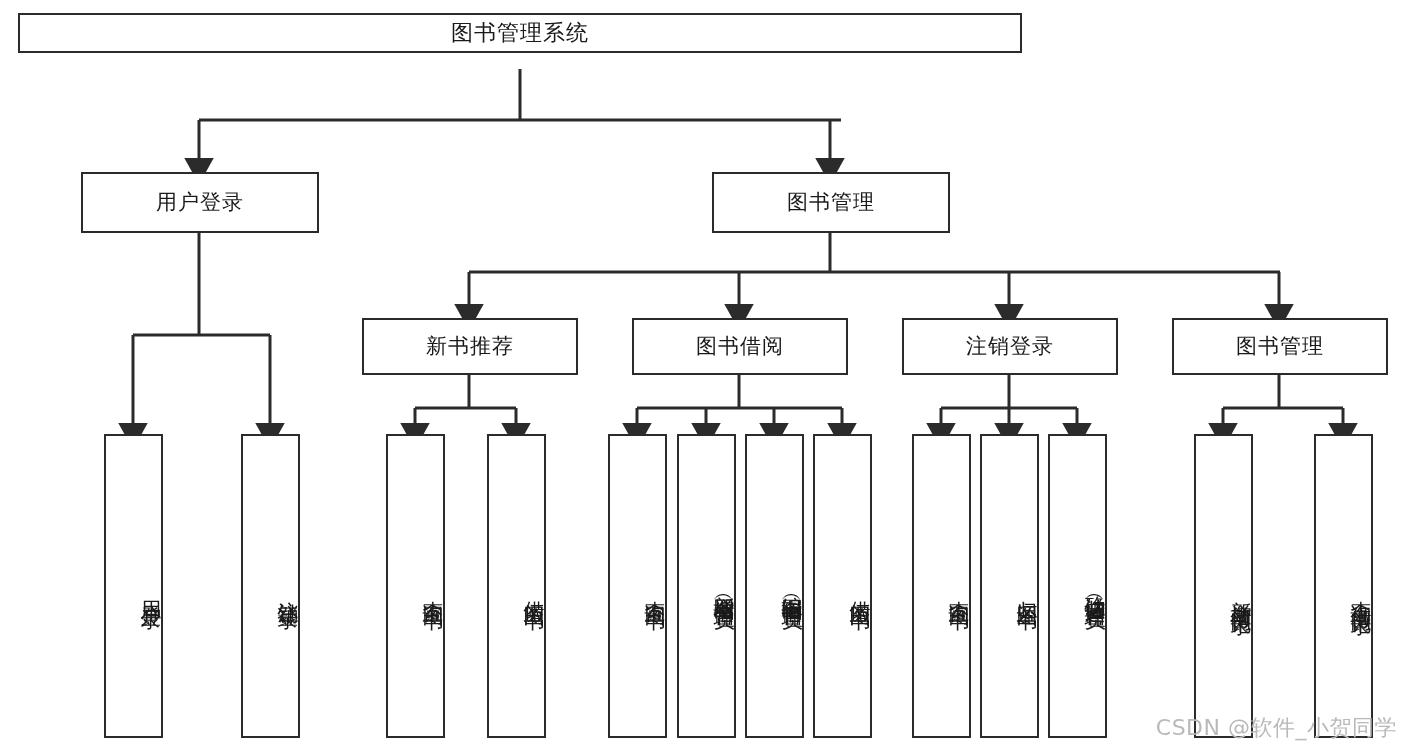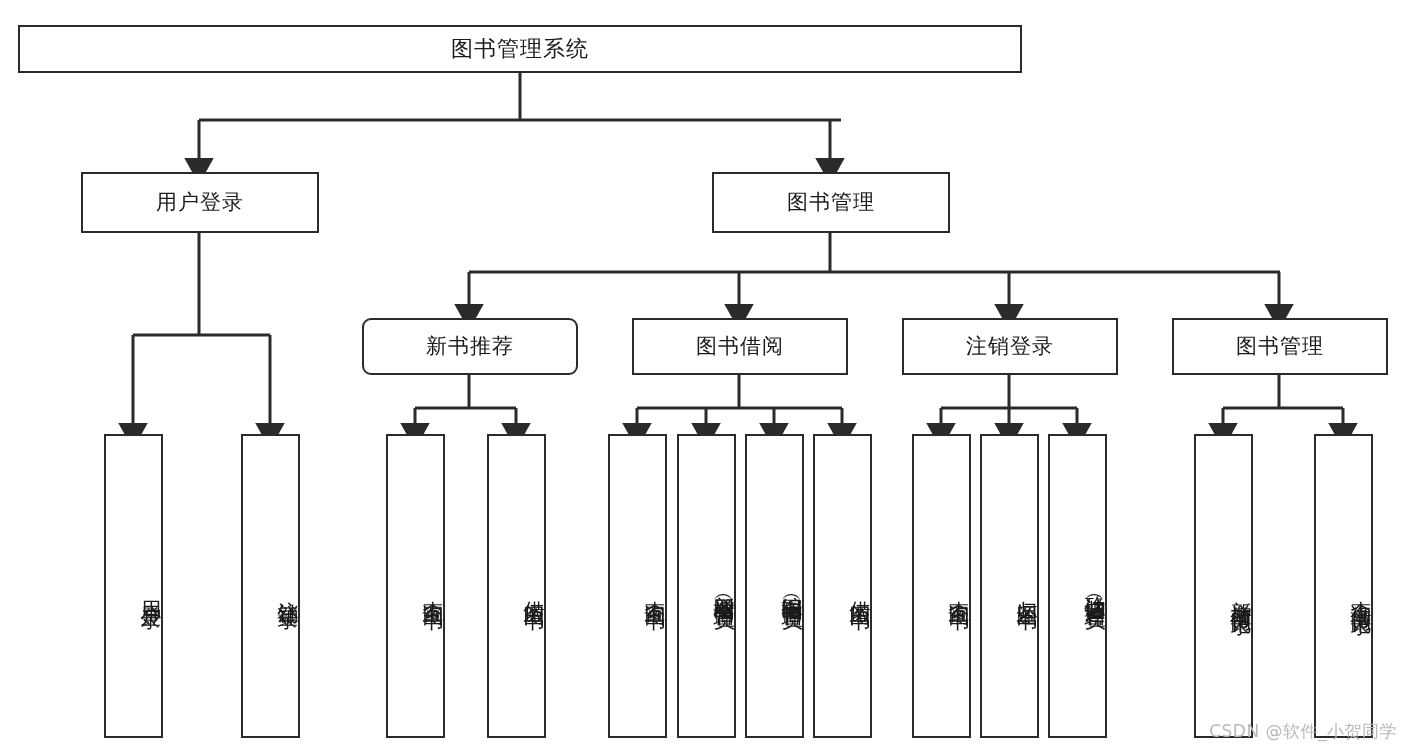--- a/index.html
+++ b/index.html
@@ -59,21 +59,21 @@
     text-orientation: upright;
     display: block;
   }
   .node.v.tall .vtext {
     letter-spacing: 2px;
   }
   .watermark {
     position: absolute;
     right: 8px;
     bottom: 4px;
-    font-size: 17px;
+    font-size: 22px;
     color: #b9b9b9;
     letter-spacing: 0.5px;
     white-space: nowrap;
   }
 </style>
 </head>
 <body>
 
 <div id="canvas">
 
@@ -120,32 +120,32 @@
       <path d="M1009,408 L1009,427" marker-end="url(#arrow)"></path>
       <path d="M1077,408 L1077,427" marker-end="url(#arrow)"></path>
 
       <path d="M1279,375 L1279,408"></path>
       <path d="M1223,408 L1343,408"></path>
       <path d="M1223,408 L1223,427" marker-end="url(#arrow)"></path>
       <path d="M1343,408 L1343,427" marker-end="url(#arrow)"></path>
     </g>
   </svg>
 
-  <div class="node h root" style="left:18px; top:13px; width:1004px; height:48px;margin-top:12px;">
+  <div class="node h root" style="left:18px; top:13px; width:1004px; height:40px;">
     <span>图书管理系统</span>
   </div>
 
   <div class="node h" style="left:81px; top:172px; width:238px; height:61px;">
     <span>用户登录</span>
   </div>
   <div class="node h" style="left:712px; top:172px; width:238px; height:61px;">
     <span>图书管理</span>
   </div>
 
-  <div class="node h" style="left:362px; top:318px; width:216px; height:57px;border-radius:9px;">
+  <div class="node h" style="left:362px; top:318px; width:216px; height:57px;">
     <span>新书推荐</span>
   </div>
   <div class="node h" style="left:632px; top:318px; width:216px; height:57px;font-family:Liberation Serif, serif;">
     <span>图书借阅</span>
   </div>
   <div class="node h" style="left:902px; top:318px; width:216px; height:57px;">
     <span>注销登录</span>
   </div>
   <div class="node h" style="left:1172px; top:318px; width:216px; height:57px;">
     <span>图书管理</span>

